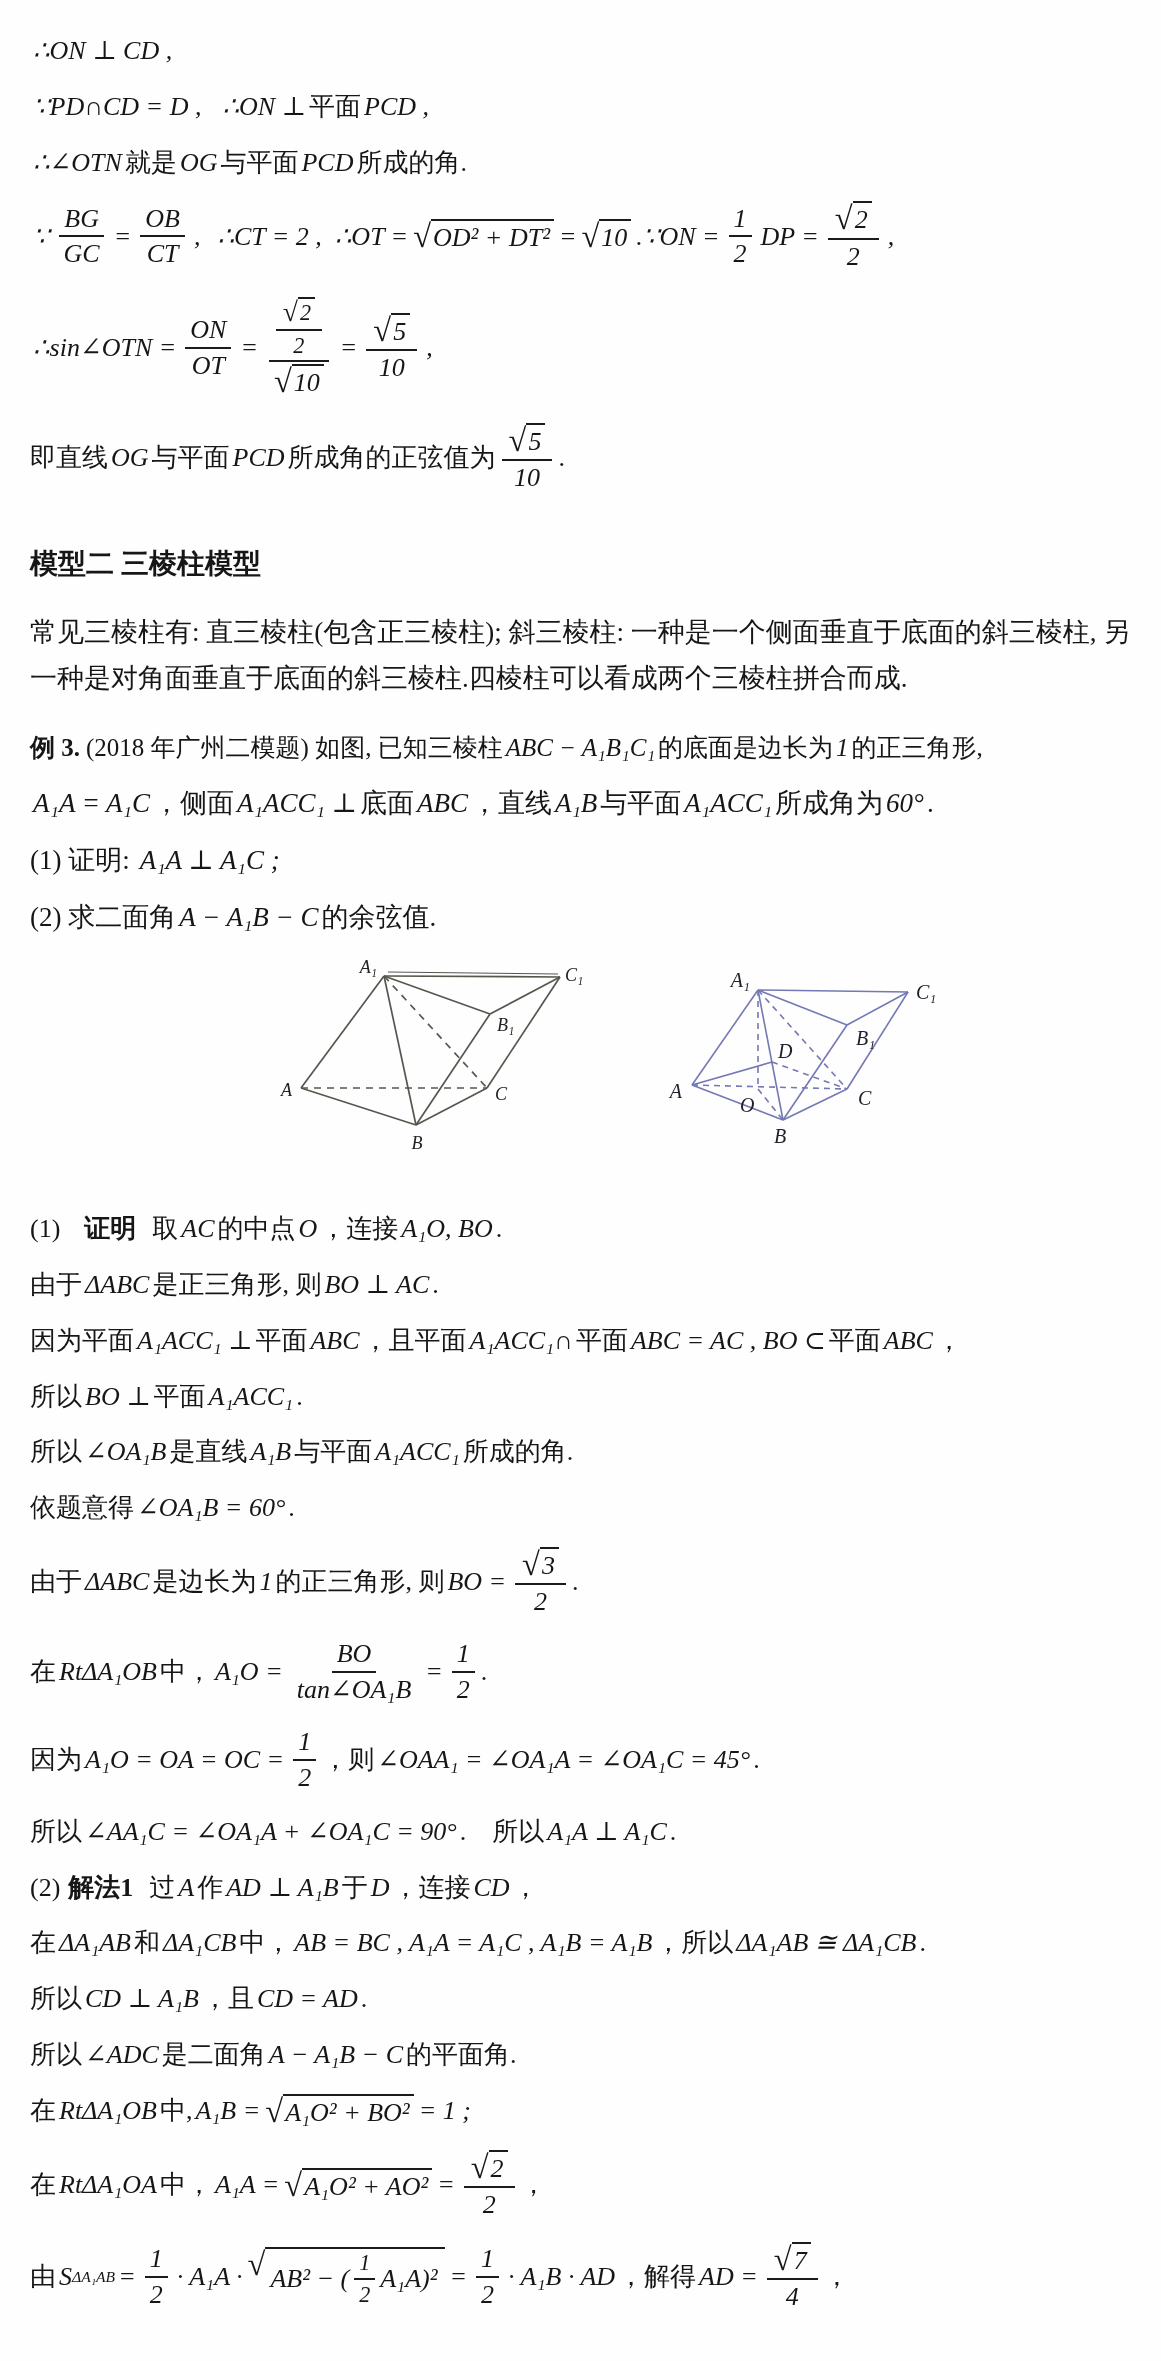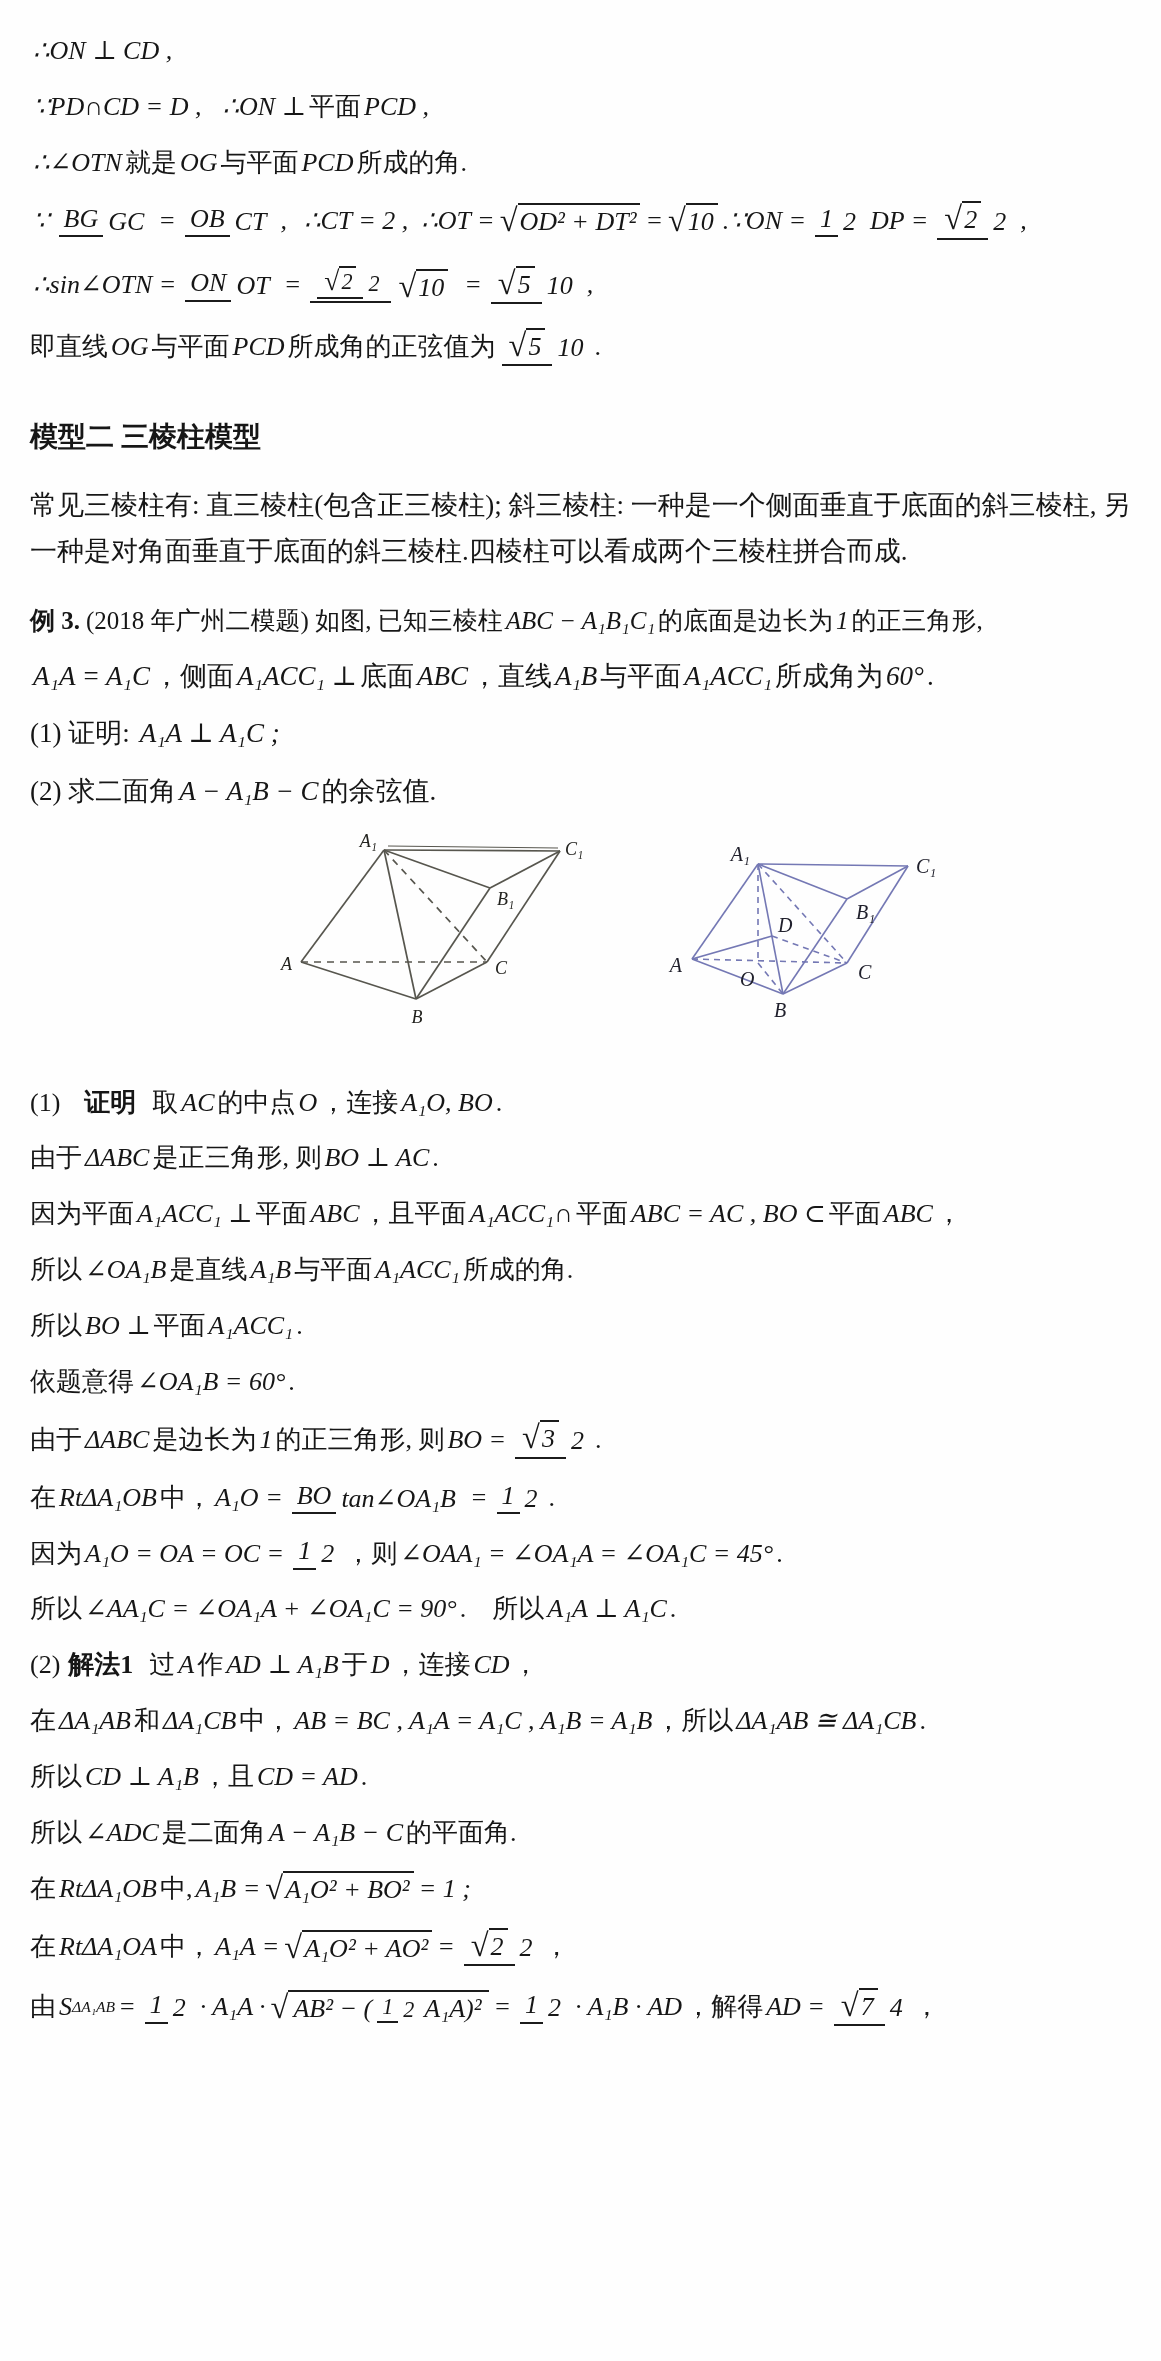--- a/index.html
+++ b/index.html
@@ -12,21 +12,21 @@
     font-family:"Liberation Serif","DejaVu Serif",serif;
     color:#161616;
     overflow:hidden;
   }
   .ln { margin:0 0 22px 0; font-size:26px; line-height:1.3; }
   .c  { font-style:normal; }
   .m  { font-style:italic; margin:0 3px; }
   .b  { font-weight:bold; font-style:normal; margin-right:6px; }
   .fline { display:flex; align-items:center; flex-wrap:wrap; row-gap:6px; }
   
-  .fr { display:inline-flex; flex-direction:row; align-items:center; vertical-align:middle; margin:0 6px; font-style:italic; text-align:center; }
+  .fr { display:inline-flex; flex-direction:column; align-items:center; vertical-align:middle; margin:0 6px; font-style:italic; text-align:center; }
   .fr .nu { border-bottom:2px solid #1b1b1b; padding:0 5px 2px 5px; line-height:1.15; display:inline-flex; align-items:center; justify-content:center; }
   .fr .de { padding:2px 5px 0 5px; line-height:1.15; display:inline-flex; align-items:center; justify-content:center; }
   .fr.sm { font-size:0.85em; margin:0 2px; }
   
   .sq { display:inline-flex; align-items:flex-start; vertical-align:middle; font-style:italic; margin:0 2px; }
   .sq .rs { font-style:normal; font-size:1.25em; line-height:1.05; }
   .sq .rb { border-top:2px solid #1b1b1b; padding:1px 4px 0 2px; line-height:1.2; display:inline-flex; align-items:center; }
   sub.msub { font-size:0.6em; font-style:italic; }
   .heading { font-size:28px; font-weight:bold; margin:52px 0 26px 0; }
   .para { font-size:27px; line-height:1.72; margin:0 0 30px 0; }
@@ -207,23 +207,23 @@
       </g>
     </svg>
   </div>
 
   <p class="ln" style="margin-top:30px"><span class="c">(1)</span><span class="b" style="margin-left:24px">证明</span><span class="c" style="margin-left:10px">取</span><span class="m">AC</span><span class="c">的中点</span><span class="m">O</span><span class="c">，连接</span><span class="m">A₁O, BO</span><span class="c">.</span></p>
 
   <p class="ln"><span class="c">由于</span><span class="m">ΔABC</span><span class="c">是正三角形, 则</span><span class="m">BO ⊥ AC</span><span class="c">.</span></p>
 
   <p class="ln"><span class="c">因为平面</span><span class="m">A₁ACC₁ ⊥</span><span class="c">平面</span><span class="m">ABC</span><span class="c">，且平面</span><span class="m">A₁ACC₁∩</span><span class="c">平面</span><span class="m">ABC = AC , BO ⊂</span><span class="c">平面</span><span class="m">ABC</span><span class="c">，</span></p>
 
+  <p class="ln"><span class="c">所以</span><span class="m">BO ⊥</span><span class="c">平面</span><span class="m">A₁ACC₁</span><span class="c">.</span></p>
+
   <p class="ln"><span class="c">所以</span><span class="m">∠OA₁B</span><span class="c">是直线</span><span class="m">A₁B</span><span class="c">与平面</span><span class="m">A₁ACC₁</span><span class="c">所成的角.</span></p>
-
-  <p class="ln"><span class="c">所以</span><span class="m">BO ⊥</span><span class="c">平面</span><span class="m">A₁ACC₁</span><span class="c">.</span></p>
 
   <p class="ln"><span class="c">依题意得</span><span class="m">∠OA₁B = 60°</span><span class="c">.</span></p>
 
   <div class="ln fline">
     <span class="c">由于</span>
     <span class="m">ΔABC</span>
     <span class="c">是边长为</span>
     <span class="m">1</span>
     <span class="c">的正三角形, 则</span>
     <span class="m">BO =</span>

